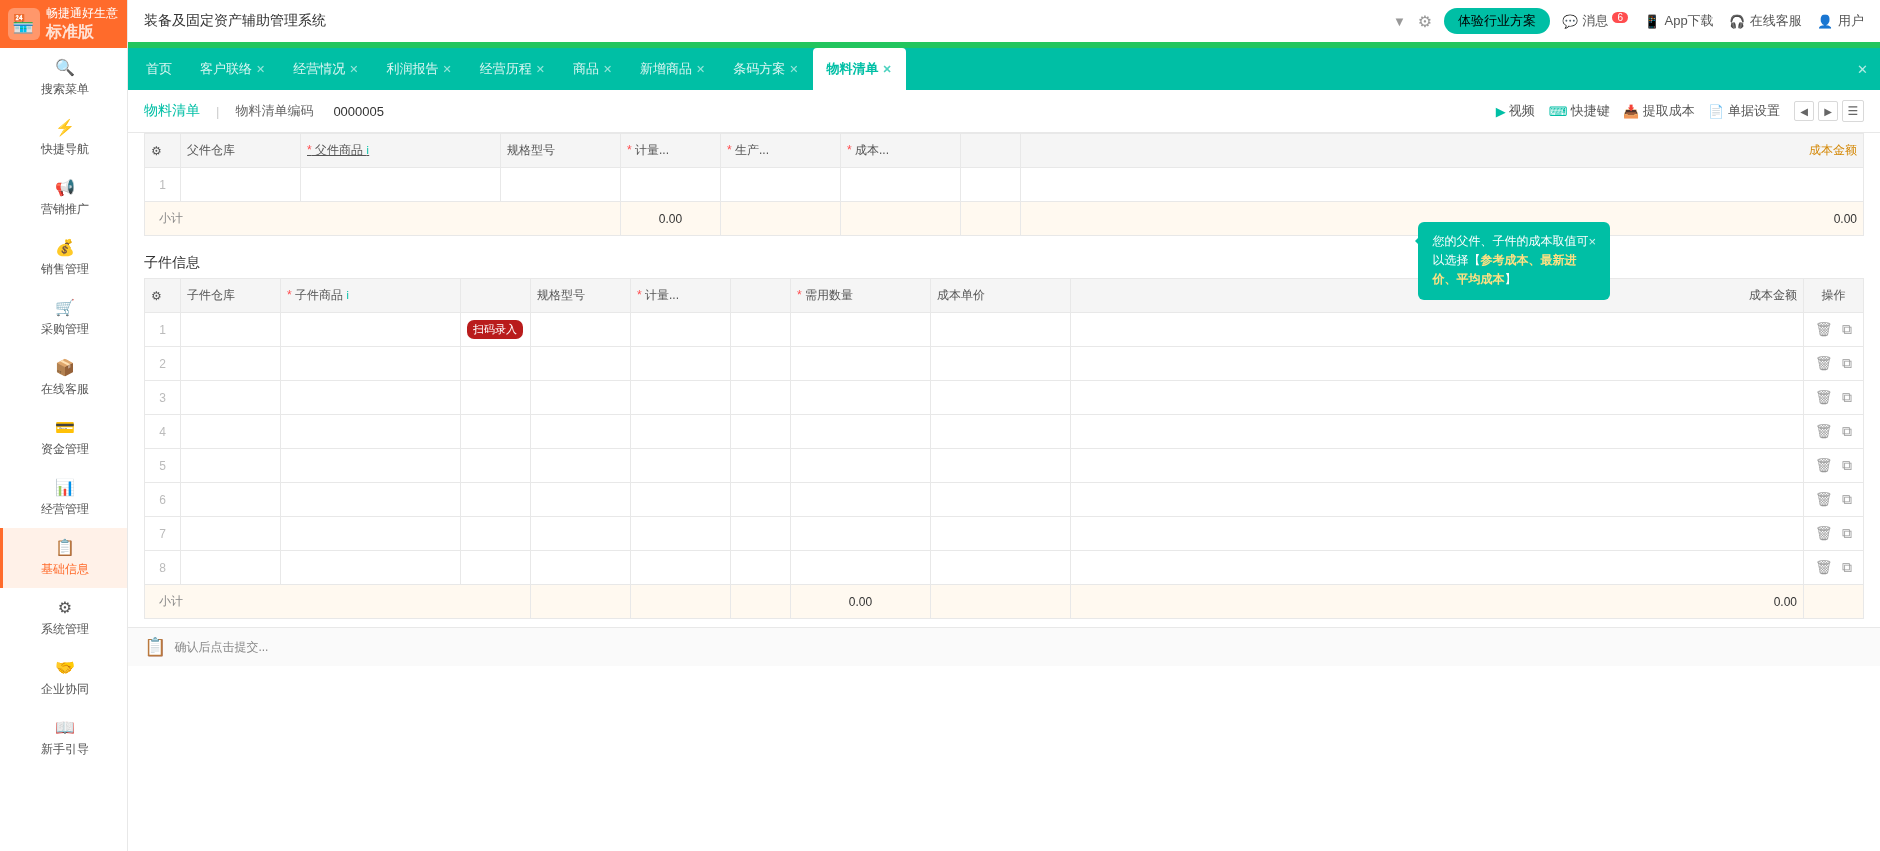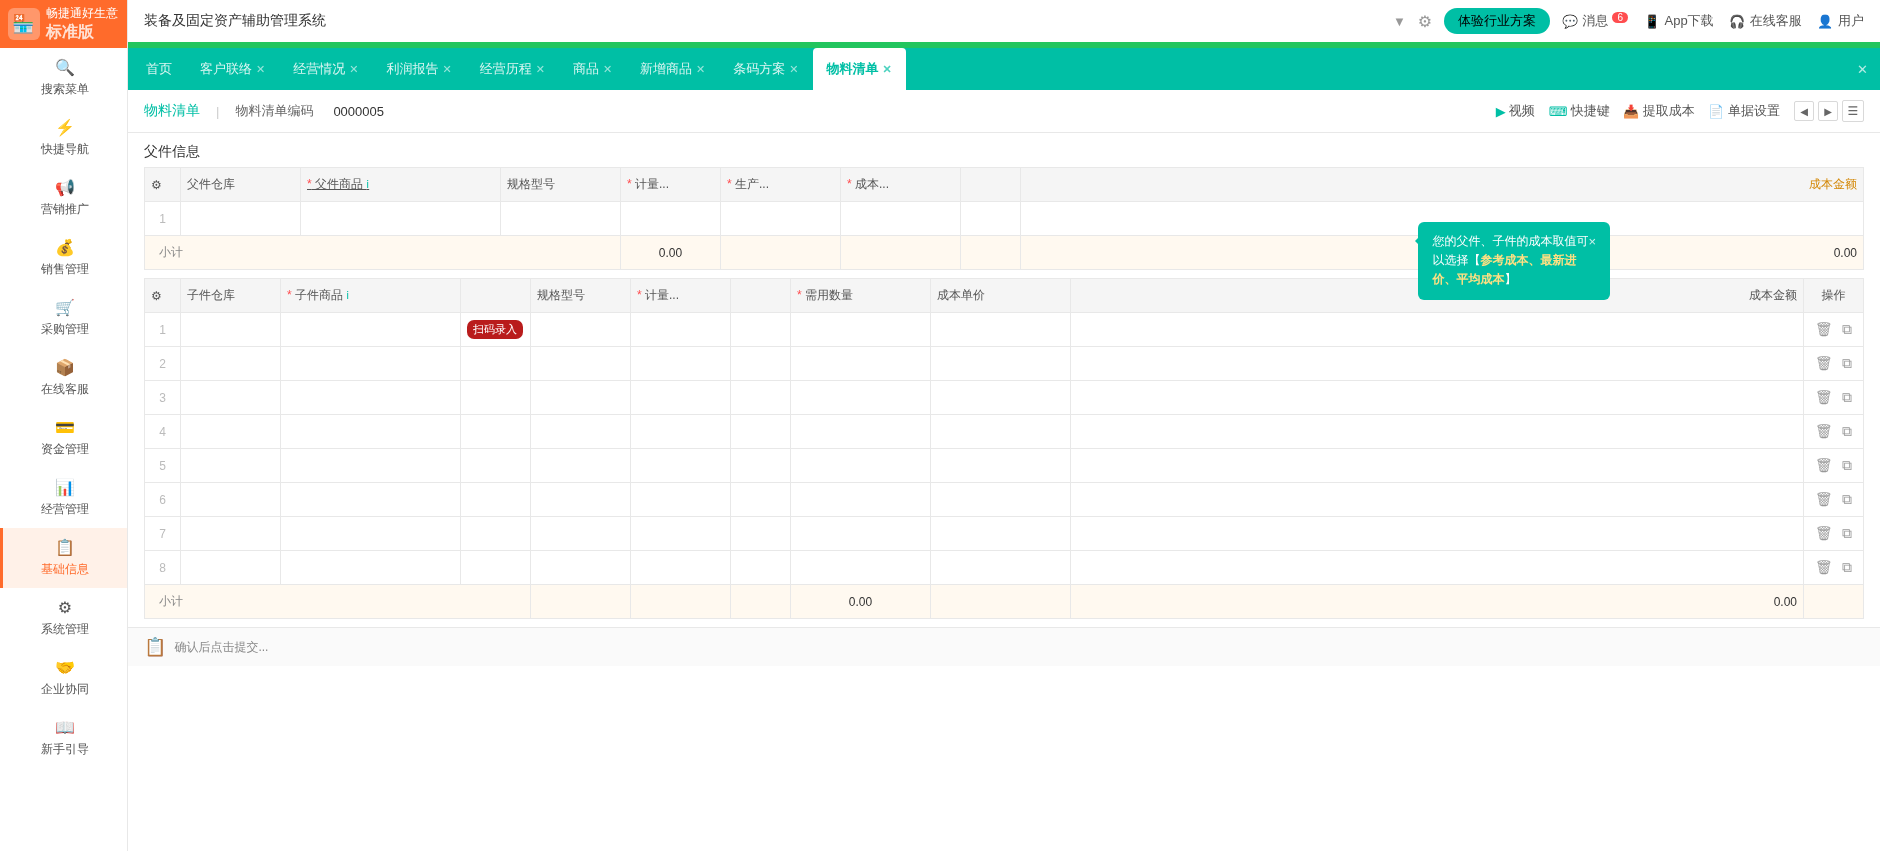--- a/index.html
+++ b/index.html
@@ -481,21 +481,20 @@
         </div>
         <div class="nav-btns">
           <button class="nav-btn">◀</button>
           <button class="nav-btn">▶</button>
           <button class="menu-icon-btn">☰</button>
         </div>
       </div>
     </div>
 
     <div class="section">
-      <div class="section-title">父件信息</div>
       <table class="data-table">
         <thead>
           <tr>
             <th class="gear-col">⚙</th>
             <th style="width:120px;">父件仓库</th>
             <th style="width:200px;text-decoration:underline;"><span style="color:#ff4d4f;">*</span> 父件商品 <span style="font-size:11px;color:#00bfa5;">ℹ</span></th>
             <th style="width:120px;">规格型号</th>
             <th style="width:100px;"><span style="color:#ff4d4f;">*</span> 计量...</th>
             <th style="width:120px;"><span style="color:#ff4d4f;">*</span> 生产...</th>
             <th style="width:120px;"><span style="color:#ff4d4f;">*</span> 成本...</th>
@@ -521,20 +520,21 @@
             <td></td>
             <td></td>
             <td></td>
             <td style="text-align:right;">0.00</td>
           </tr>
         </tbody>
       </table>
     </div>
 
     <div class="section">
+      <div class="section-title">子件信息</div>
       <table class="data-table">
         <thead>
           <tr>
             <th class="gear-col">⚙</th>
             <th style="width:100px;">子件仓库</th>
             <th style="width:180px;"><span style="color:#ff4d4f;">*</span> 子件商品 <span style="font-size:11px;color:#00bfa5;">ℹ</span></th>
             <th style="width:70px;"></th>
             <th style="width:100px;">规格型号</th>
             <th style="width:100px;"><span style="color:#ff4d4f;">*</span> 计量...</th>
             <th style="width:60px;"></th>

